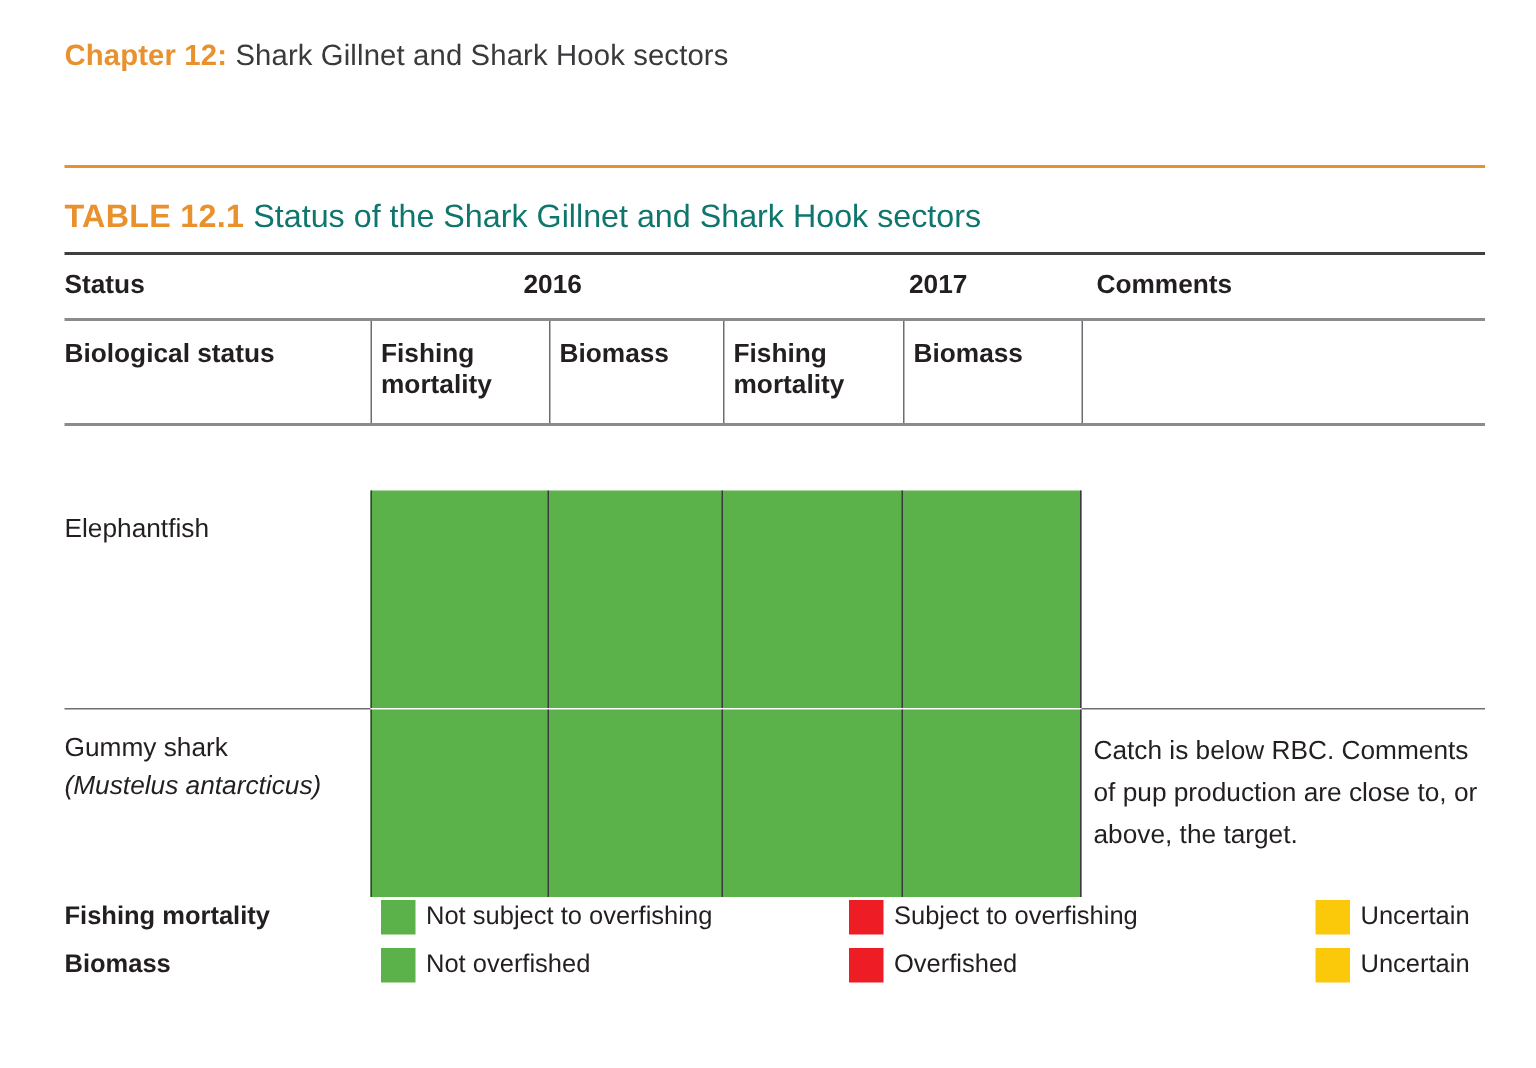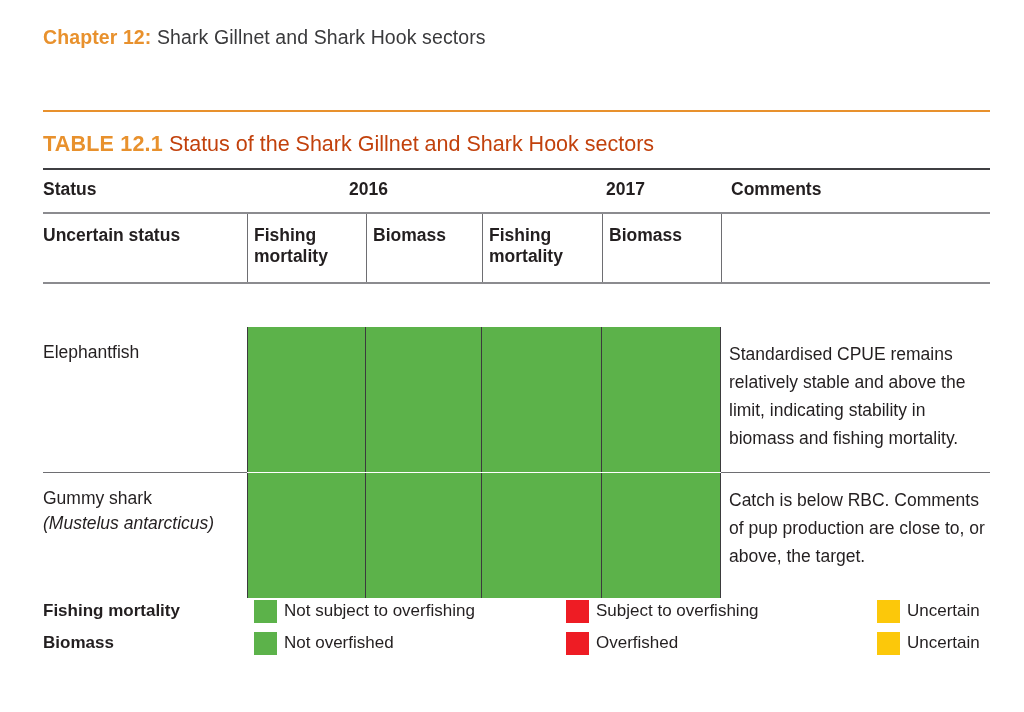--- a/index.html
+++ b/index.html
@@ -56,21 +56,21 @@
     font-size: 21.5px;
     line-height: 28px;
     white-space: nowrap;
   }
   .caption-label {
     color: #e8912d;
     font-weight: bold;
     letter-spacing: 0.2px;
   }
   .caption-text {
-    color: #c2410c;
+    color: #0f766e;
     font-weight: normal;
     margin-top: 36px;
   }
 
   
   .table-wrap {
     position: absolute;
     left: 43px;
     top: 168px;
     width: 947px;
@@ -273,40 +273,39 @@
     </div>
 
     <div class="rule-mid"></div>
 
     <div class="hrow2">
       <div class="vline v1"></div>
       <div class="vline v2"></div>
       <div class="vline v3"></div>
       <div class="vline v4"></div>
       <div class="vline v5"></div>
-      <div class="cell h-bio">Uncertain status</div>
+      <div class="cell h-bio">Biological status</div>
       <div class="cell h-fm1">Fishing mortality</div>
       <div class="cell h-bm1">Biomass</div>
       <div class="cell h-fm2">Fishing mortality</div>
       <div class="cell h-bm2">Biomass</div>
     </div>
 
     <div class="rule-mid"></div>
 
     <div class="drow drow-1">
       <div class="species">
         <div>Elephantfish</div>
       </div>
       <div class="statusblocks">
         <div class="sb sb-fm1" style="background: rgb(92, 178, 74);"></div>
         <div class="sb sb-bm1" style="background: rgb(92, 178, 74);"></div>
         <div class="sb sb-fm2" style="background: rgb(92, 178, 74);"></div>
         <div class="sb sb-bm2" style="background: rgb(92, 178, 74);"></div>
       </div>
-      <div class="comments">Standardised CPUE remains relatively stable and above the limit, indicating stability in biomass and fishing mortality.</div>
     </div>
 
     <div class="row-divider">
       <div class="seg-left"></div>
       <div class="seg-right"></div>
     </div>
 
     <div class="drow drow-2">
       <div class="species">
         <div>Gummy shark</div>

